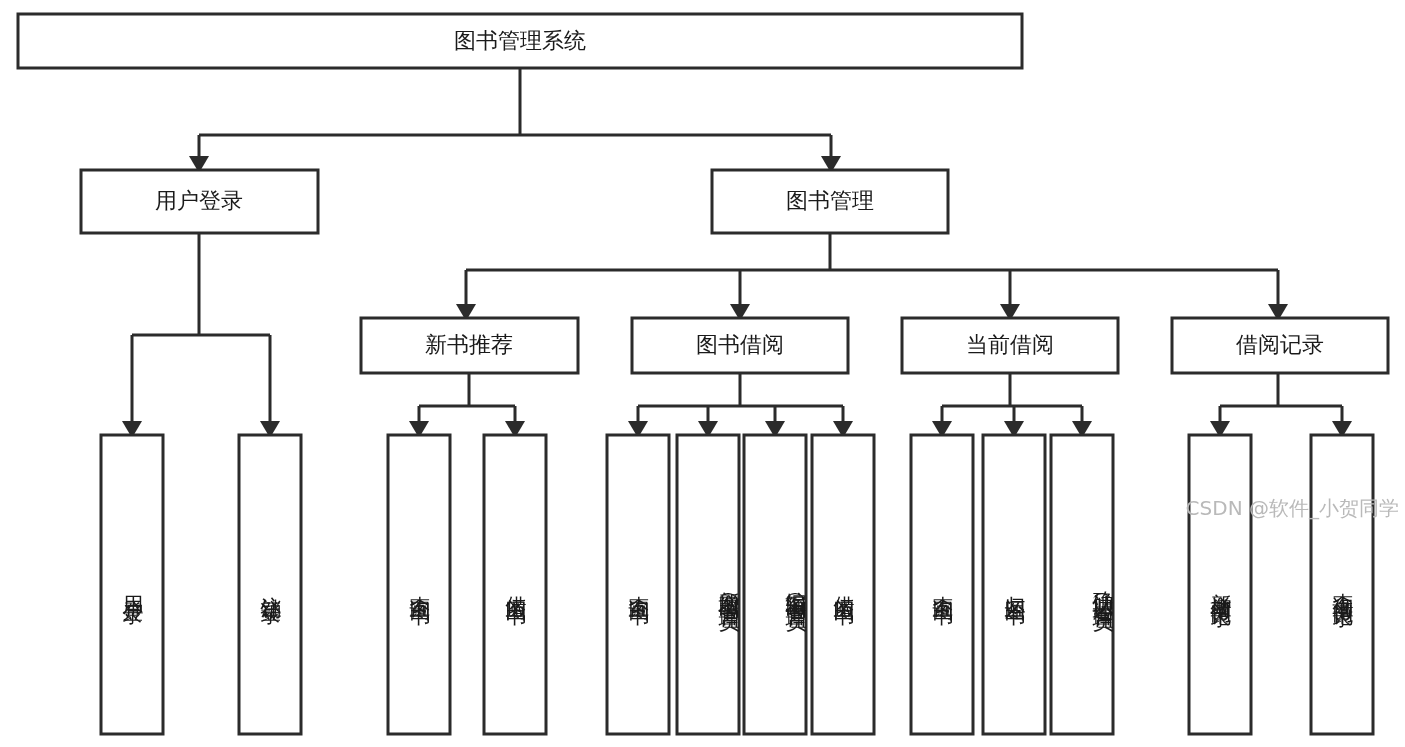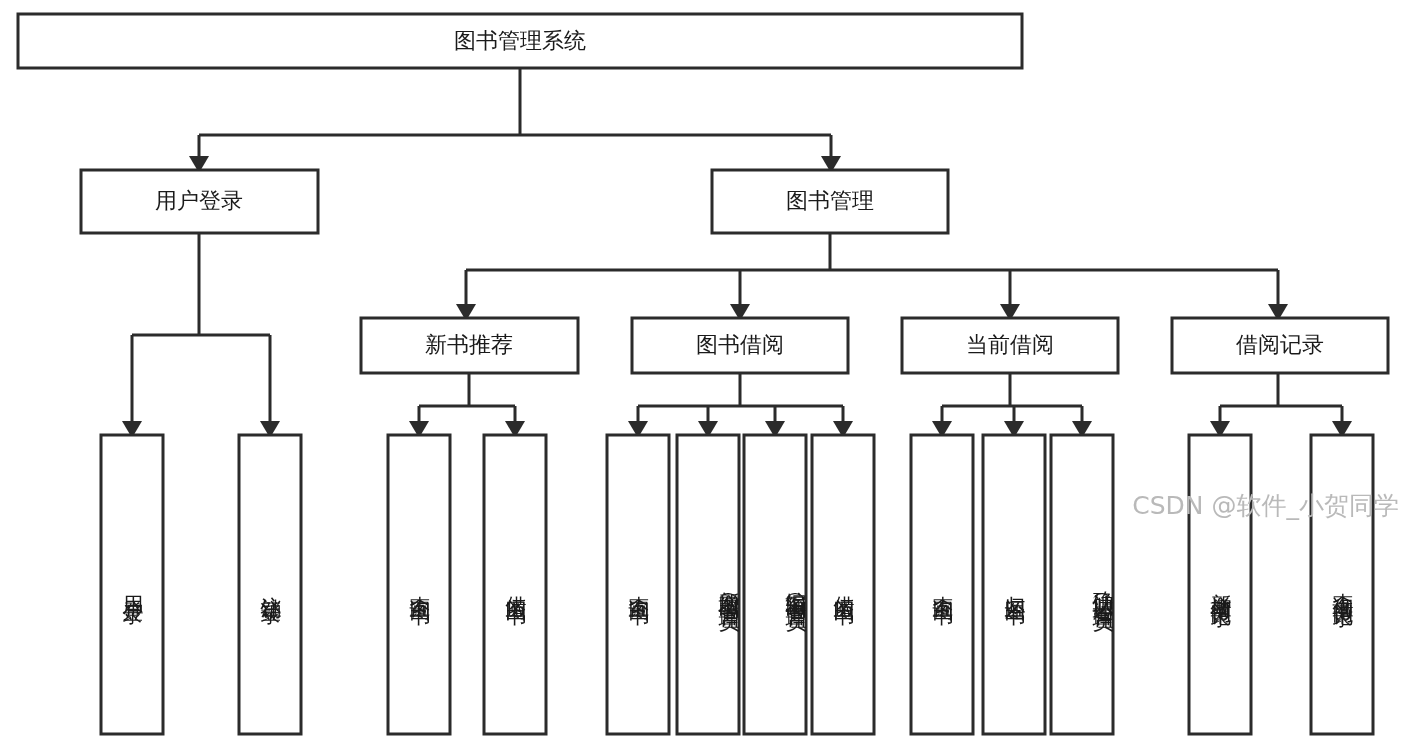--- a/index.html
+++ b/index.html
@@ -60,21 +60,21 @@
     letter-spacing: 3px;
     text-align: center;
     white-space: nowrap;
     pointer-events: none;
   }
   .watermark {
     position: absolute;
     right: 6px;
     bottom: 6px;
     font-family: "DejaVu Sans", "Liberation Sans", sans-serif;
-    font-size: 25px;
+    font-size: 20px;
     color: #b9b9b9;
     white-space: nowrap;
   }
 </style>
 </head>
 <body>
 
 <div id="diagram-root">
 
   <svg class="diagram-canvas" viewBox="0 0 1405 747">

